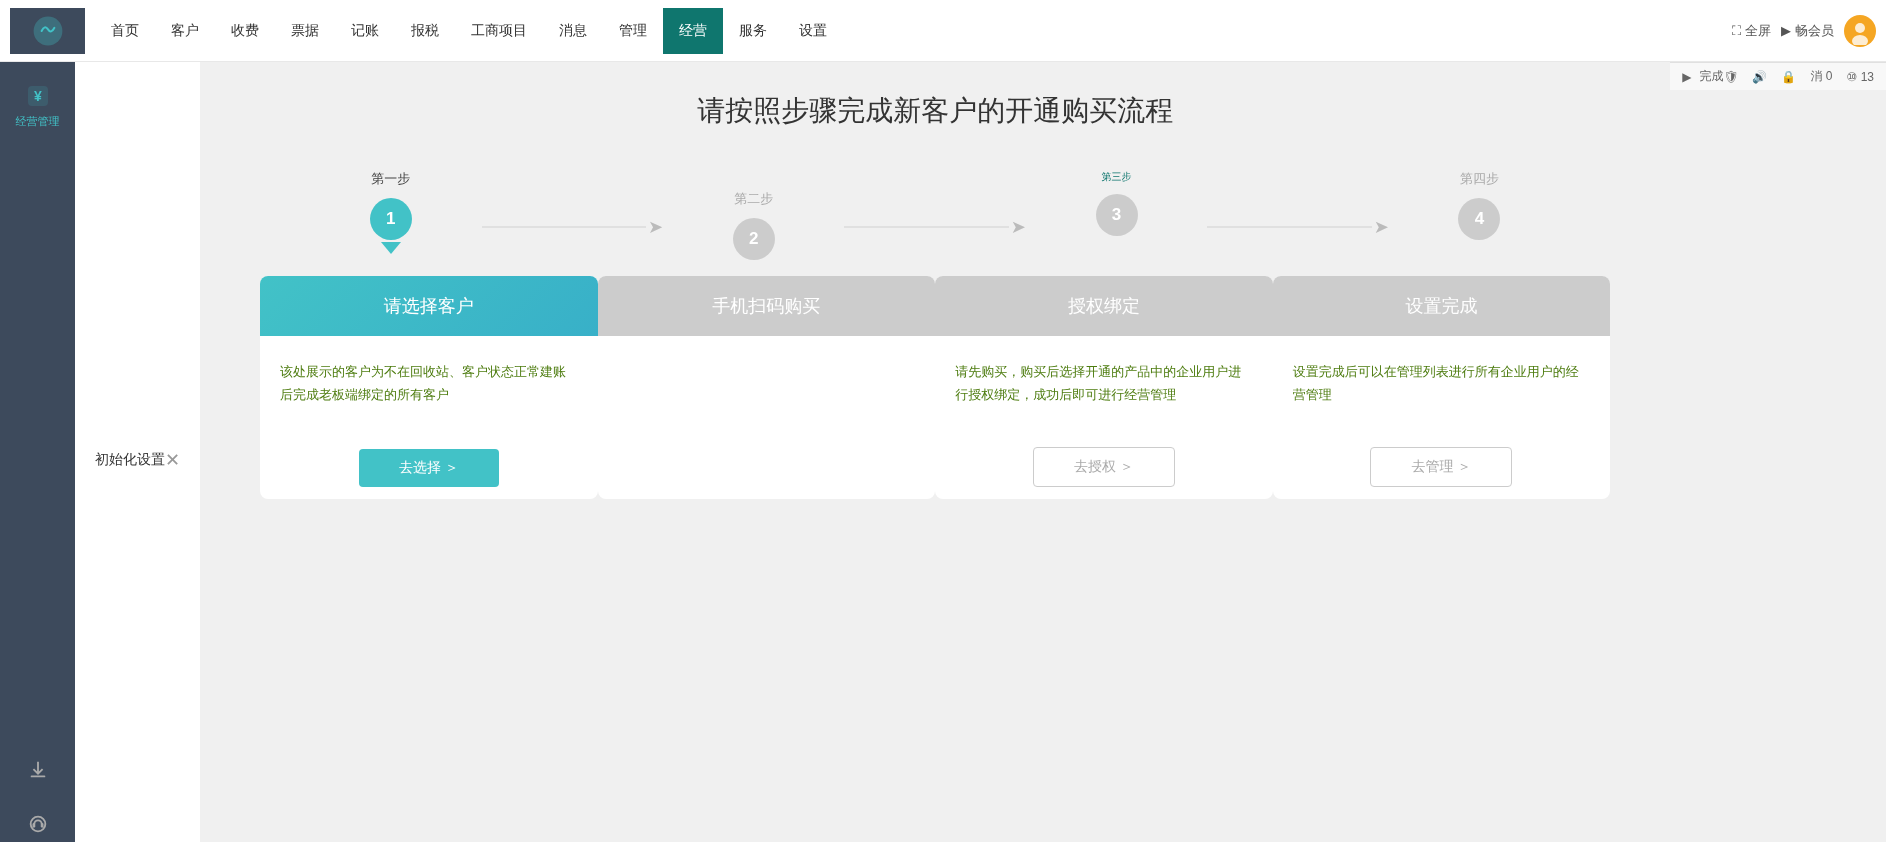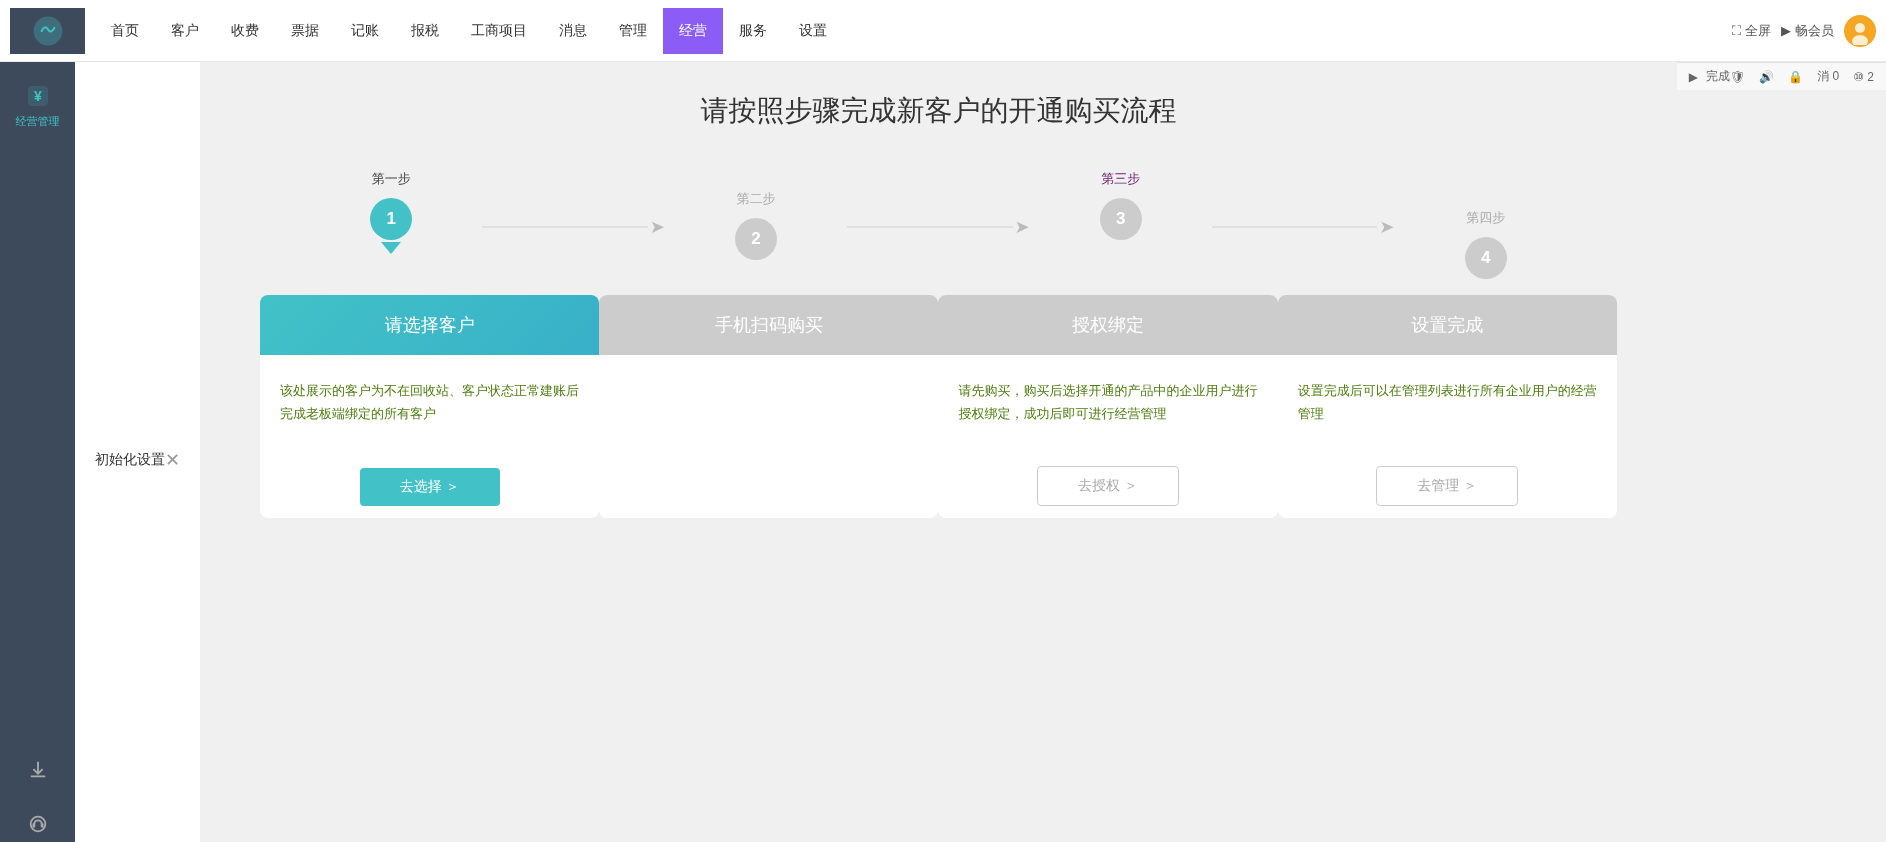--- a/index.html
+++ b/index.html
@@ -16,21 +16,21 @@
       width: 75px; height: 46px; display: flex; align-items: center; justify-content: center;
       background: #3d4a5c;
     }
     .nav-logo svg { width: 32px; height: 32px; }
     .nav-items { display: flex; align-items: center; flex: 1; padding-left: 10px; }
     .nav-item {
       padding: 0 16px; height: 46px; display: flex; align-items: center;
       font-size: 14px; color: #333; cursor: pointer; white-space: nowrap;
     }
     .nav-item.active {
-      background: #8b5cf6; color: #fff; font-family: Liberation Mono, monospace;
+      background: #0f766e; color: #fff; font-family: Liberation Mono, monospace;
     }
     .nav-right { display: flex; align-items: center; gap: 10px; margin-left: auto; }
     .nav-right-btn { display: flex; align-items: center; gap: 4px; font-size: 13px; color: #555; cursor: pointer; }
     .avatar { width: 32px; height: 32px; border-radius: 50%; background: #f5a623; display: flex; align-items: center; justify-content: center; }
 
     
     .main-layout { display: flex; height: 796px; }
 
     
     .sidebar {
@@ -200,30 +200,30 @@
           <div style="font-size:13px;color:#aaa;margin-bottom:10px;margin-top:20px;">第二步</div>
           <div style="width:42px;height:42px;border-radius:50%;background:#ccc;display:flex;align-items:center;justify-content:center;font-size:17px;font-weight:700;color:#fff;">2</div>
         </div>
 
         <div style="flex:1;display:flex;align-items:center;margin-top:46px;">
           <div style="flex:1;height:2px;background:#e0e0e0;"></div>
           <span style="color:#bbb;font-size:18px;margin-left:2px;">➤</span>
         </div>
 
         <div style="display:flex;flex-direction:column;align-items:center;flex:1;">
-          <div style="font-size:13px;color:#701a75;margin-bottom:10px;">第三步</div>
+          <div style="font-size:10px;color:#0f766e;margin-bottom:10px;">第三步</div>
           <div style="width:42px;height:42px;border-radius:50%;background:#ccc;display:flex;align-items:center;justify-content:center;font-size:17px;font-weight:700;color:#fff;">3</div>
         </div>
 
         <div style="flex:1;display:flex;align-items:center;margin-top:46px;">
           <div style="flex:1;height:2px;background:#e0e0e0;"></div>
           <span style="color:#bbb;font-size:18px;margin-left:2px;">➤</span>
         </div>
 
-        <div style="display:flex;flex-direction:column;align-items:center;flex:1;margin-top:39px;">
+        <div style="display:flex;flex-direction:column;align-items:center;flex:1;">
           <div style="font-size:13px;color:#aaa;margin-bottom:10px;">第四步</div>
           <div style="width:42px;height:42px;border-radius:50%;background:#ccc;display:flex;align-items:center;justify-content:center;font-size:17px;font-weight:700;color:#fff;">4</div>
         </div>
       </div>
 
       <div class="cards-row">
 
         <div class="step-card">
           <div class="card-header teal">请选择客户</div>
           <div class="card-body">该处展示的客户为不在回收站、客户状态正常建账后完成老板端绑定的所有客户</div>
@@ -258,17 +258,17 @@
     <div class="status-bar">
       <div class="status-left">
         <span>▶</span>
         <span>完成</span>
       </div>
       <div class="status-right">
         <span>🛡</span>
         <span>🔊</span>
         <span>🔒</span>
         <span>消 0</span>
-        <span>⑩ 2</span>
+        <span>⑩ 13</span>
       </div>
     </div>
   </div>
 </div>
 
 </body></html>

